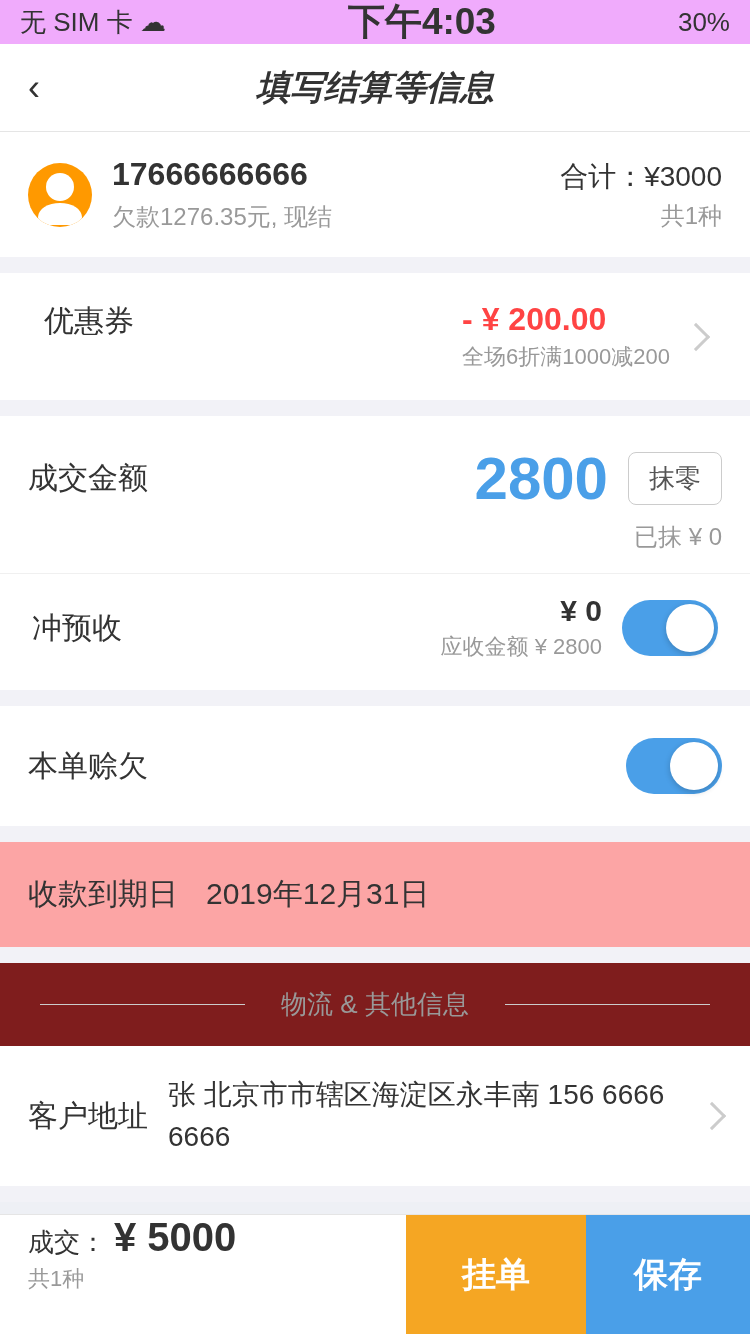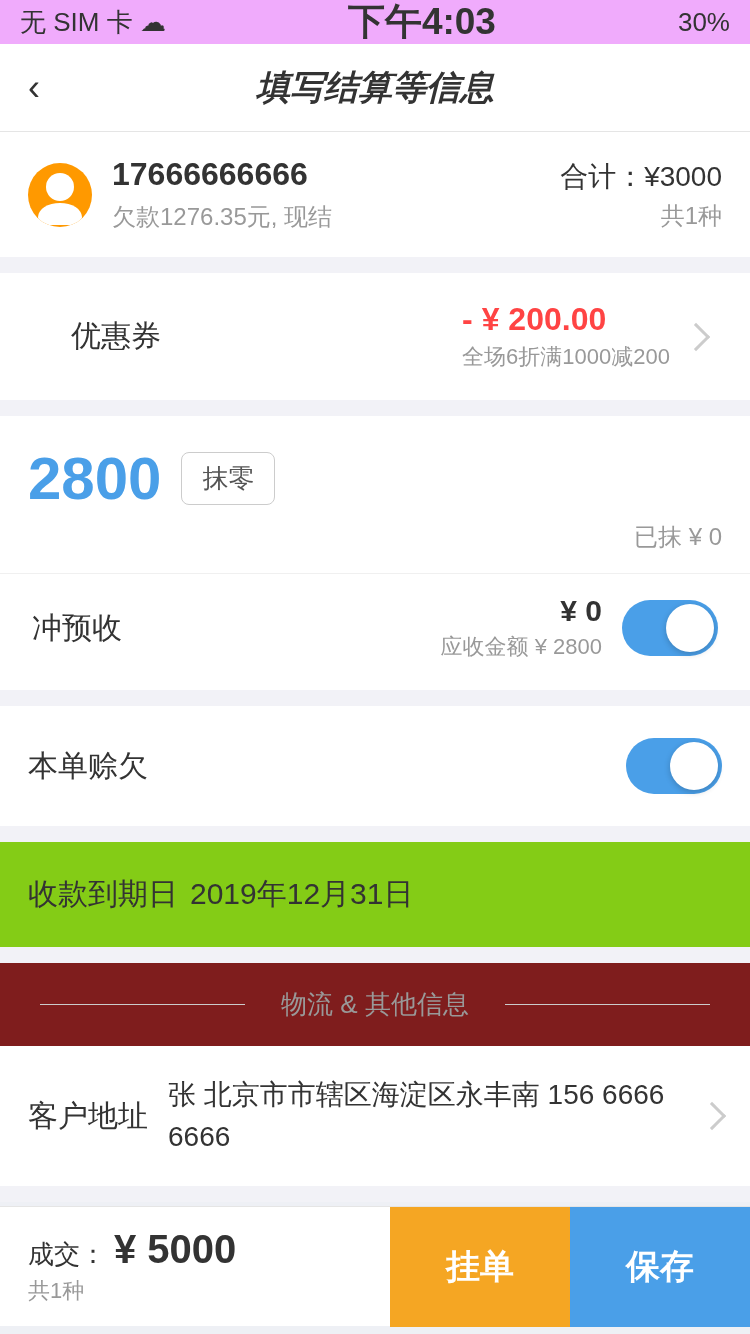--- a/index.html
+++ b/index.html
@@ -92,25 +92,24 @@
     .avatar svg { width: 60px; height: 60px; }
     .customer-info {}
     .customer-phone { font-size: 32px; font-weight: 600; color: #333; }
     .customer-sub { font-size: 24px; color: #999; margin-top: 8px; }
     .customer-right { text-align: right; }
     .customer-count { font-size: 24px; color: #999; margin-top: 4px; }
 
     
     .coupon-row {
       display: flex;
-      align-items: center;
+      align-items: flex-start;
       justify-content: space-between;
       padding: 28px 44px;
       background: #fff;
-      margin-left: 27px;
     }
     .coupon-label { font-size: 30px; color: #333; }
     .coupon-right { display: flex; align-items: center; gap: 8px; }
     .coupon-discount { font-size: 32px; color: #f44; font-weight: 600; }
     .coupon-detail { font-size: 22px; color: #999; margin-top: 4px; text-align: right; }
     .chevron {
       width: 20px;
       height: 20px;
       border-top: 3px solid #ccc;
       border-right: 3px solid #ccc;
@@ -189,23 +188,23 @@
       background: #fff;
       margin-bottom: 16px;
     }
     .debt-label { font-size: 30px; color: #333; }
 
     
     .duedate-row {
       display: flex;
       align-items: flex-end;
       padding: 32px 28px;
-      background: #84cc16;
+      background: #fca5a5;
       margin-bottom: 16px;
-      gap: 12px;
+      gap: 28px;
     }
     .duedate-label { font-size: 30px; color: #333; }
     .duedate-value { font-size: 30px; color: #333; }
 
     
     .section-divider {
       display: flex;
       align-items: center;
       padding: 24px 40px;
       background: #7f1d1d;
@@ -231,27 +230,26 @@
 
     
     .gray-area {
       background: #eef0f5;
       height: 200px;
     }
 
     
     .bottom-bar {
       position: fixed;
-      bottom: 8px;
+      bottom: 0;
       left: 0;
       width: 750px;
       height: 120px;
       background: #fff;
       display: flex;
-      align-items: center;
       border-top: 1px solid #e5e5e5;
     }
     .bottom-info {
       flex: 1;
       padding: 0 28px;
     }
     .bottom-total-line {
       display: flex;
       align-items: baseline;
       gap: 8px;
@@ -265,21 +263,21 @@
       background: #f5a623;
       display: flex;
       align-items: center;
       justify-content: center;
       font-size: 34px;
       color: #fff;
       font-weight: 600;
       cursor: pointer;
     }
     .btn-save {
-      width: 180px;
+      width: 164px;
       height: 120px;
       background: #4a9fe8;
       display: flex;
       align-items: center;
       justify-content: center;
       font-size: 34px;
       color: #fff;
       font-weight: 600;
       cursor: pointer;
     }
@@ -335,20 +333,21 @@
           <div class="coupon-discount">- ¥ 200.00</div>
           <div class="coupon-detail">全场6折满1000减200</div>
         </div>
         <div class="chevron"></div>
       </div>
     </div>
   </div>
 
   <div class="amount-section">
     <div class="amount-row">
+      <div class="amount-label">成交金额</div>
       <div class="amount-right">
         <div class="amount-value">2800</div>
         <button class="round-off-btn">抹零</button>
       </div>
     </div>
     <div class="amount-sub">已抹  ¥ 0</div>
 
     <div class="prepay-row">
       <div class="prepay-label">冲预收</div>
       <div class="prepay-right">

